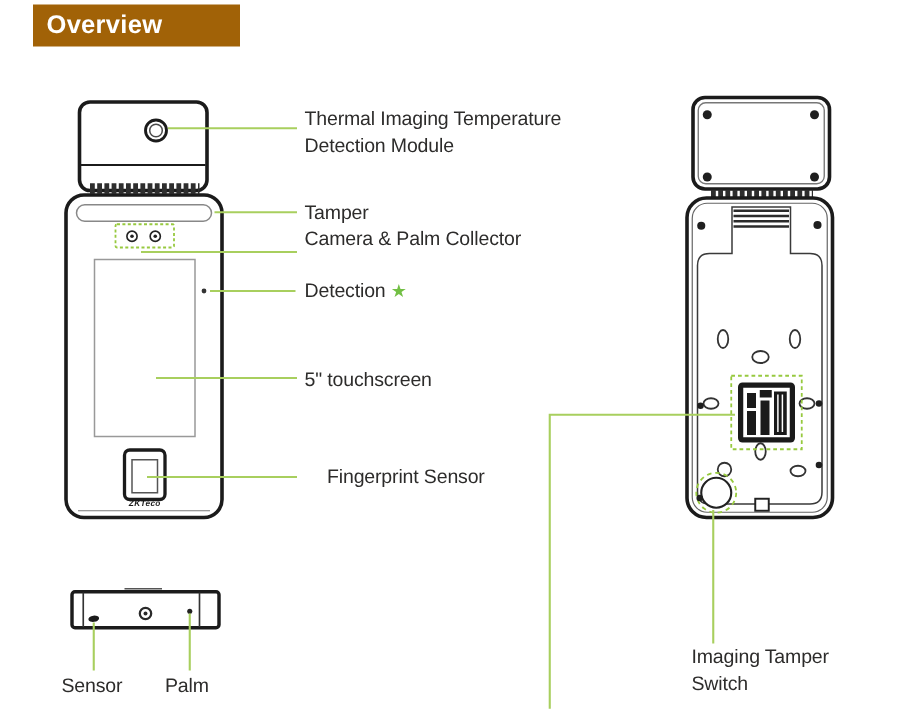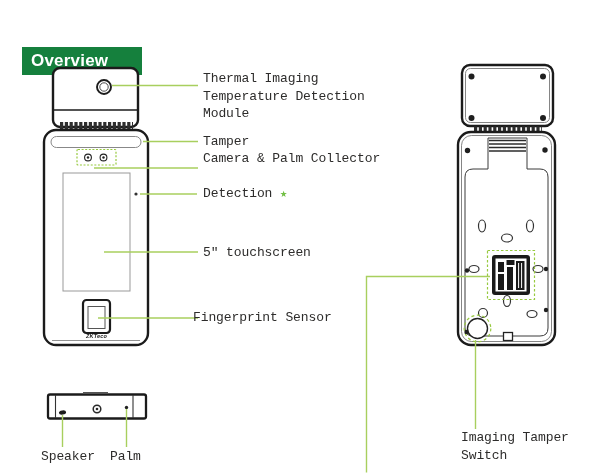--- a/index.html
+++ b/index.html
@@ -1,31 +1,30 @@
 <!DOCTYPE html>
 <html><head>
 <meta charset="utf-8">
 <style>
   html,body{margin:0;padding:0}
   body{
     width:600px;height:473px;position:relative;background:#ffffff;
     font-family:"Liberation Sans",sans-serif;overflow:hidden;
   }
   .header-bar{
-    position:absolute;left:22px;top:3px;width:120px;height:28px;
-    background:#15803d;display:flex;align-items:center;margin-top:44px;
+    position:absolute;left:22px;top:3px;width:138px;height:28px;
+    background:#a16207;display:flex;align-items:center;
   }
   .header-bar .title{
     color:#ffffff;font-weight:bold;font-size:17px;padding-left:9px;letter-spacing:.2px;
   }
   svg.diagram{position:absolute;left:0;top:0}
   .lbl{
     position:absolute;font-size:13px;line-height:17.5px;color:#2d2c2b;letter-spacing:-.1px;
     white-space:normal;
-    font-family:Liberation Mono, monospace;
   }
   .star{color:#72bf44;font-size:12px}
   .logo{
     position:absolute;left:83px;top:333px;width:27px;text-align:center;
     font-size:5.5px;font-weight:bold;font-style:italic;color:#1b1b1b;letter-spacing:.2px;
   }
 </style>
 </head>
 <body>
 
@@ -161,21 +160,21 @@
 
 <div class="lbl" style="left:203px;top:150px">Camera &amp; Palm Collector</div>
 
 <div class="lbl" style="left:203px;top:185px">
   <span>Detection</span>
   <span class="star">★</span>
 </div>
 
 <div class="lbl" style="left:203px;top:244px">5" touchscreen</div>
 
-<div class="lbl" style="left:193px;top:309px">Fingerprint Sensor</div>
+<div class="lbl" style="left:218px;top:309px">Fingerprint Sensor</div>
 
-<div class="lbl" style="left:41px;top:448px">Speaker</div>
+<div class="lbl" style="left:41px;top:448px">Sensor</div>
 
 <div class="lbl" style="left:110px;top:448px">Palm</div>
 
 <div class="lbl" style="left:461px;top:429px;width:118px">Imaging Tamper Switch</div>
 
 <div class="logo">ZKTeco</div>
 
 </body></html>

